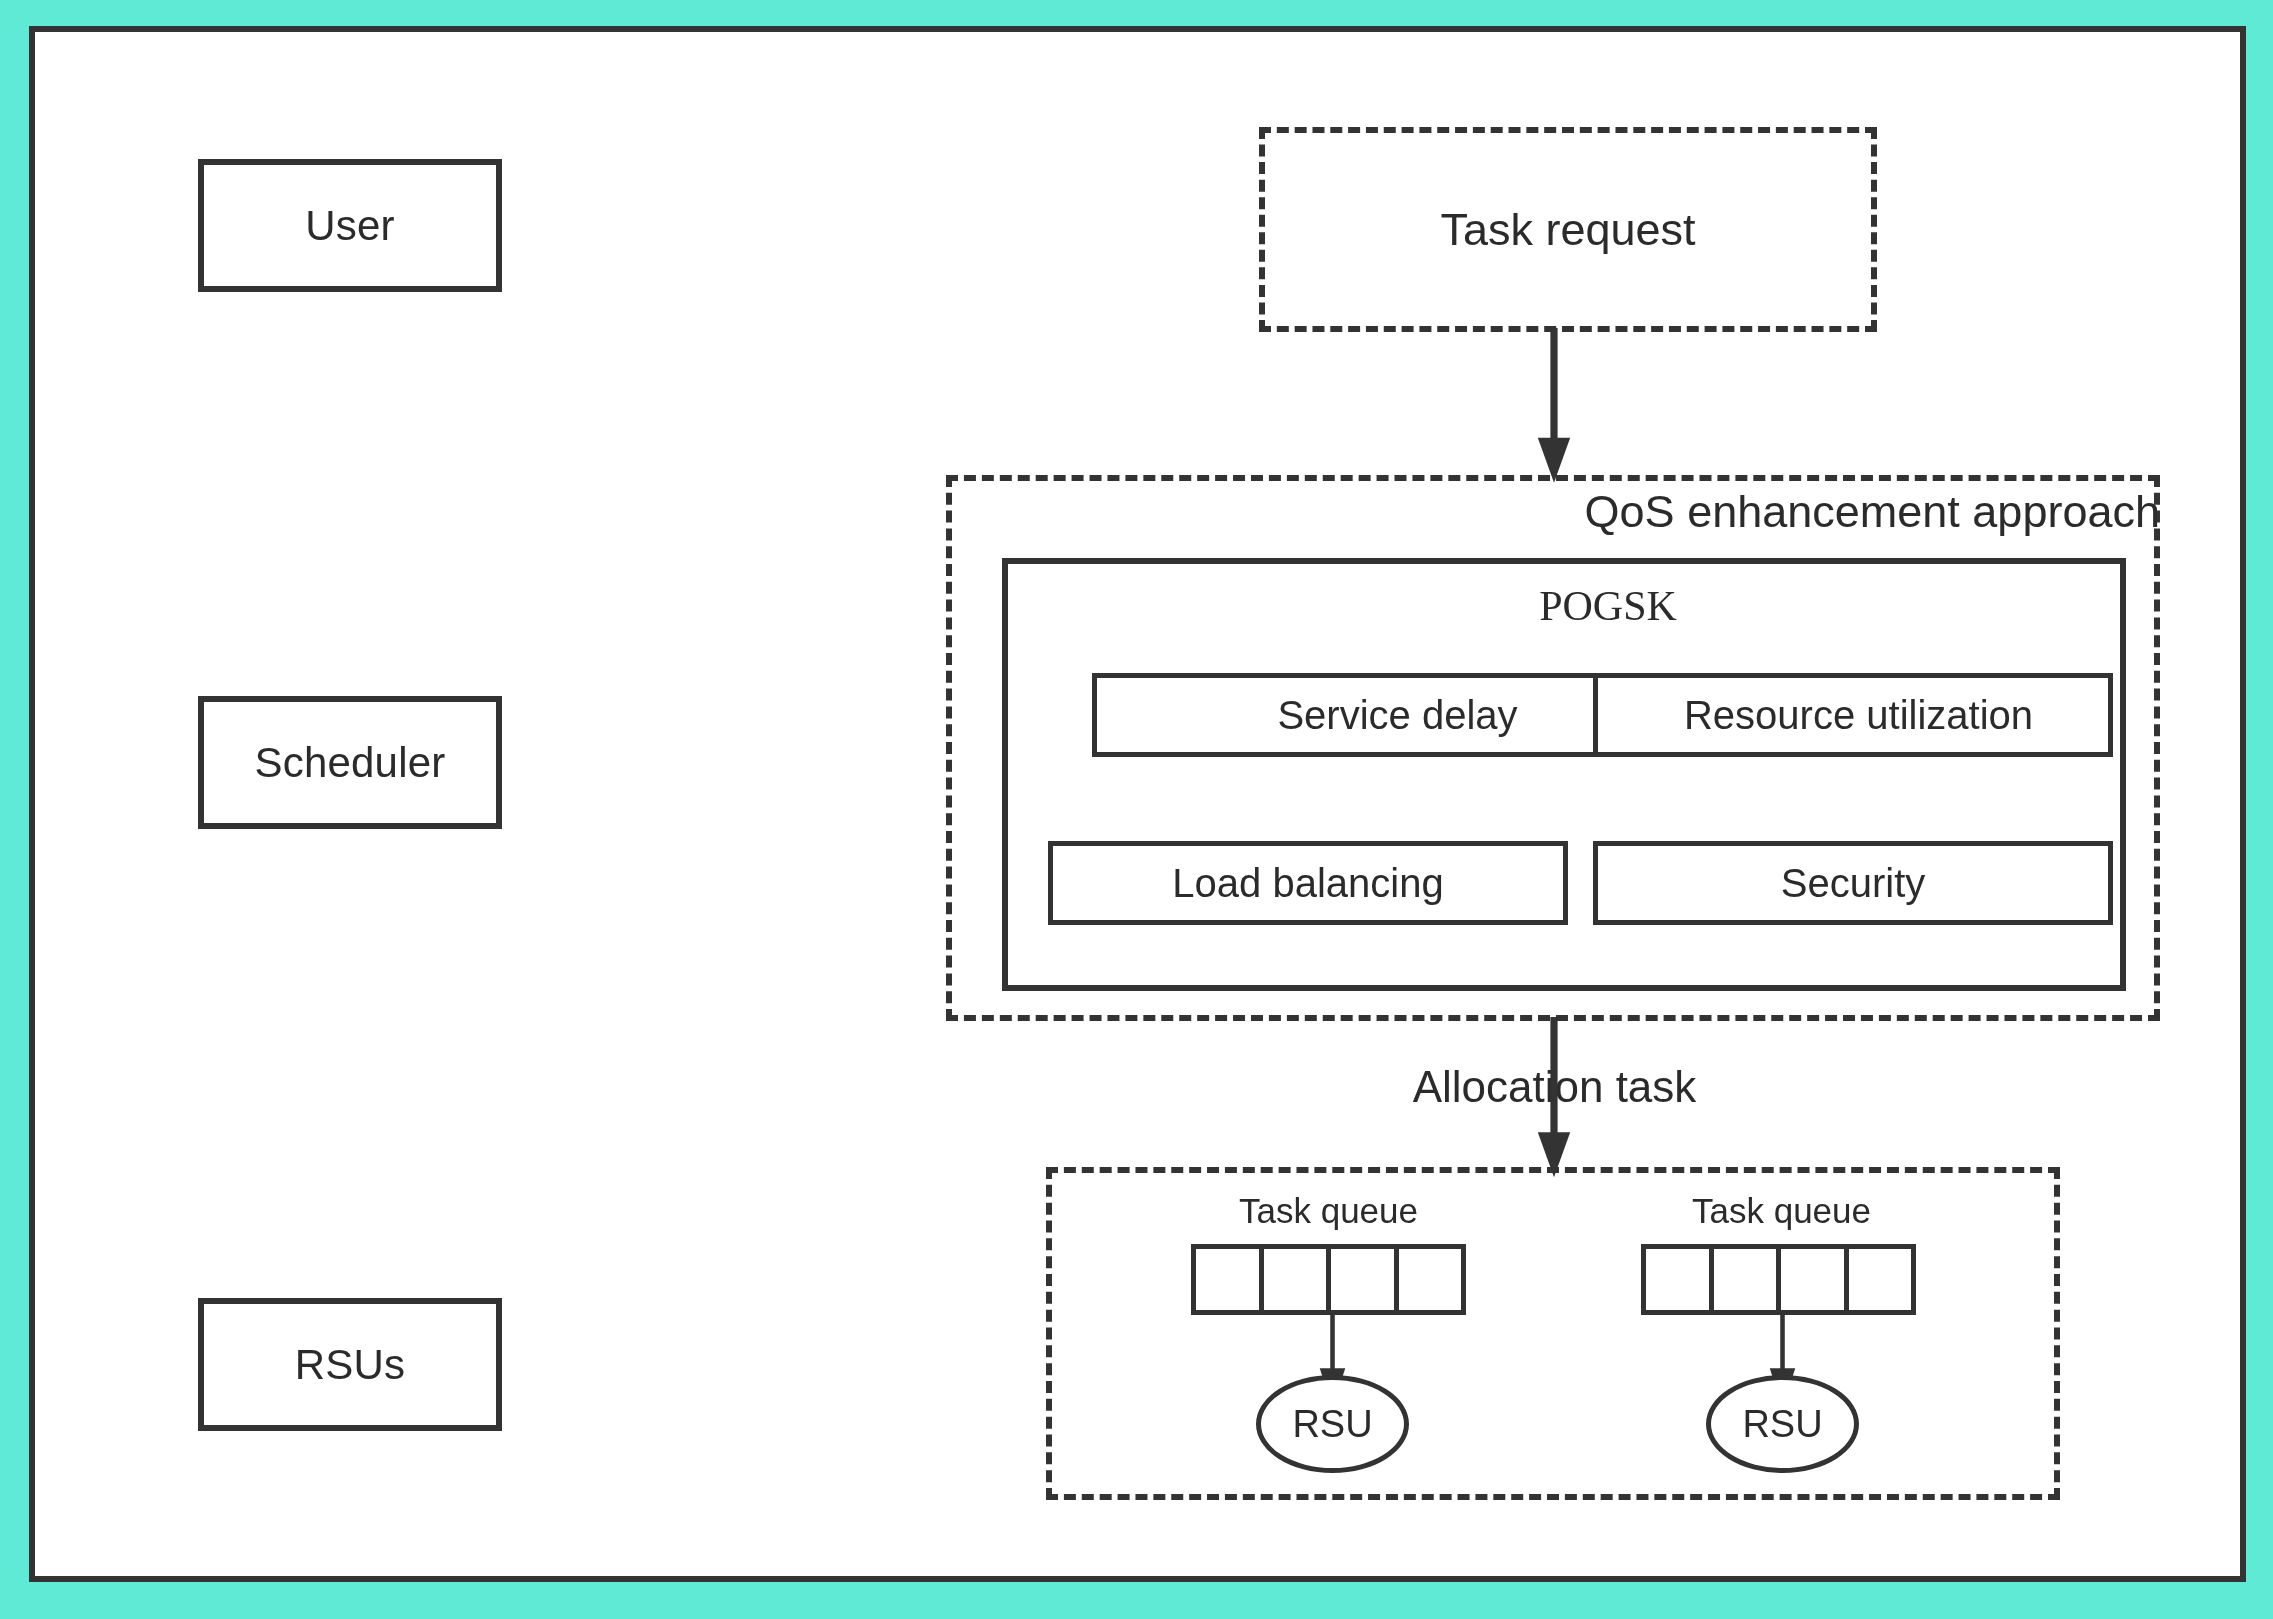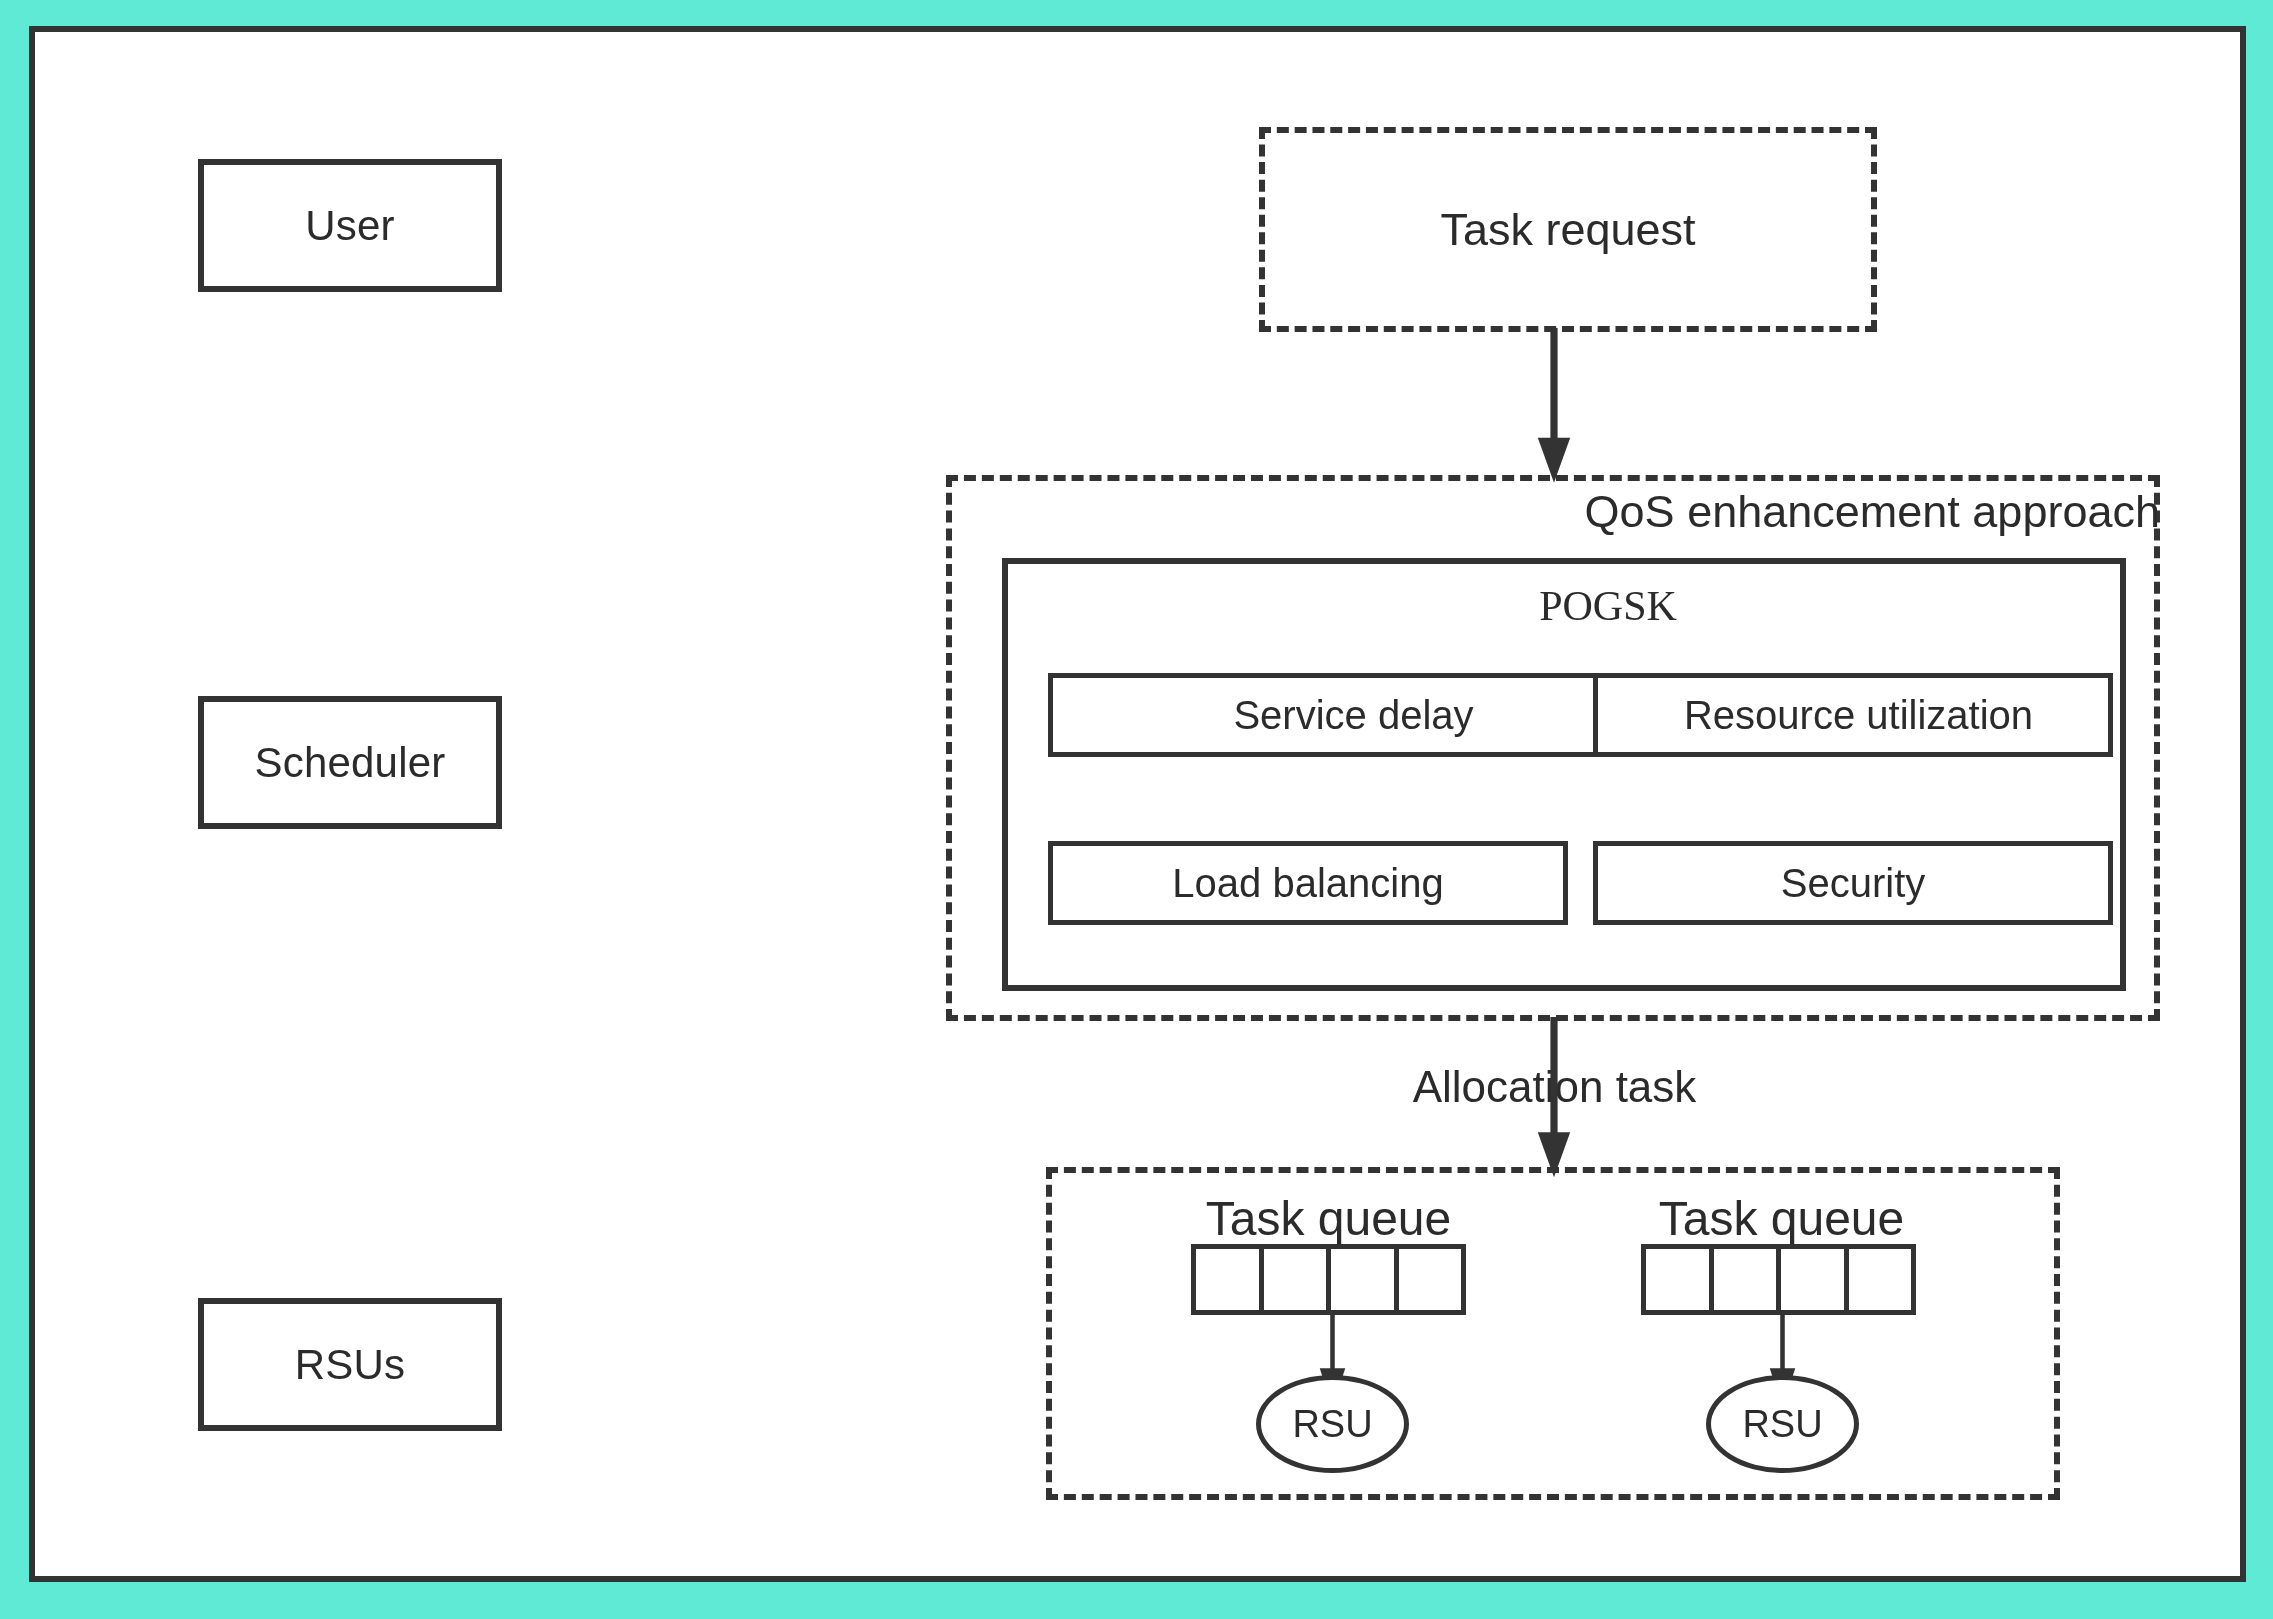--- a/index.html
+++ b/index.html
@@ -88,21 +88,21 @@
     position: absolute;
     border: 5.5px solid #333333;
     box-sizing: border-box;
     background: #ffffff;
     display: flex;
     align-items: center;
     justify-content: center;
     font-size: 40px;
     height: 84px;
   }
-  #metric-0 { left: 1048px; top: 673px;  width: 611px; }
+  #metric-0 { left: 1092px; top: 673px;  width: 611px; }
   #metric-1 { left: 1593px; top: 673px;  width: 520px; padding-left: 11px; }
   #metric-2 { left: 1048px; top: 841px;  width: 520px; }
   #metric-3 { left: 1593px; top: 841px;  width: 520px; }
 
   
   .arrow-svg {
     position: absolute;
     overflow: visible;
     pointer-events: none;
   }
@@ -116,21 +116,21 @@
     left: 1200px; top: 1062px; width: 709px;
     text-align: center;
     font-size: 44px;
   }
 
   
   #rsu-region-box { left: 1046px; top: 1167px; width: 1014px; height: 333px; }
 
   .queue-label {
     position: absolute;
-    font-size: 48px;
+    font-size: 35px;
     text-align: center;
     width: 327px;
   }
   #queue-label-0 { left: 1165px; top: 1191px; }
   #queue-label-1 { left: 1618px; top: 1191px; }
 
   .task-queue {
     position: absolute;
     display: flex;
     border: 5.5px solid #333333;

